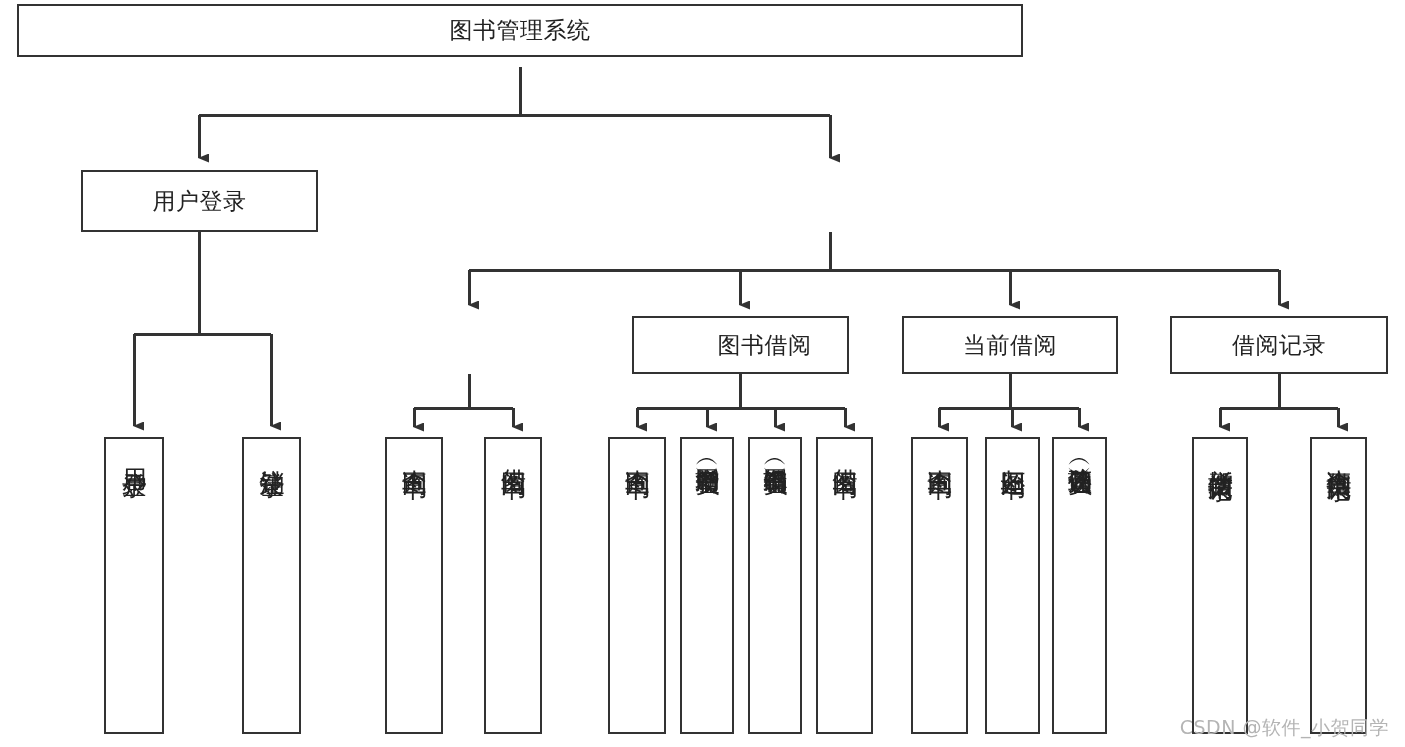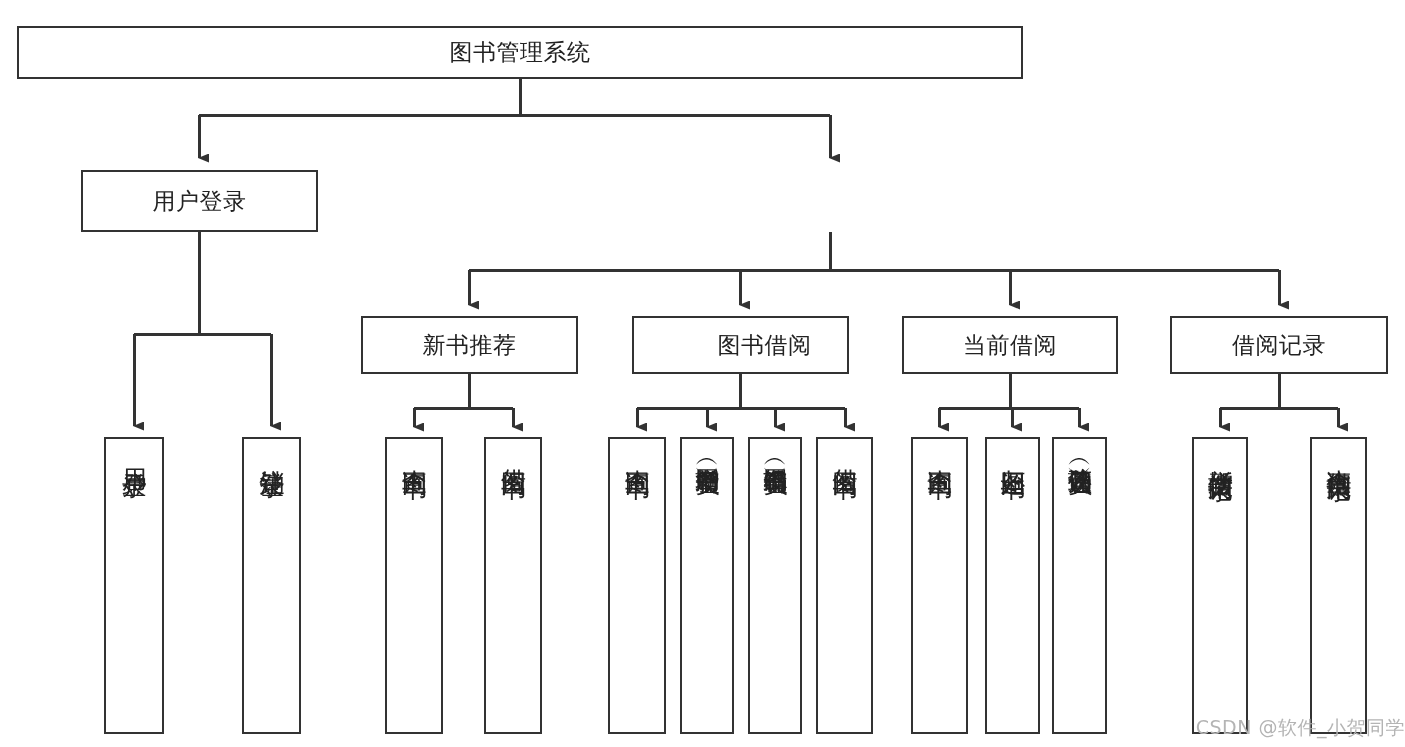--- a/index.html
+++ b/index.html
@@ -59,21 +59,21 @@
     font-size: 25px;
     line-height: 1.12;
     letter-spacing: 2px;
   }
   .node.vert.long .label {
     font-size: 24px;
     letter-spacing: 0.5px;
   }
   .watermark {
     position: absolute;
-    right: 0;
+    right: 16px;
     bottom: 6px;
     font-size: 19px;
     color: #b4b4b4;
     white-space: nowrap;
     letter-spacing: 0.5px;
     margin-top: 21px;
   }
 </style>
 </head>
 <body>
@@ -123,31 +123,28 @@
       <path d="M1012,408 L1012,427" marker-end="url(#arrow)"></path>
       <path d="M1079,408 L1079,427" marker-end="url(#arrow)"></path>
 
       <path d="M1279,374 L1279,408"></path>
       <path d="M1220,408 L1338,408"></path>
       <path d="M1220,408 L1220,427" marker-end="url(#arrow)"></path>
       <path d="M1338,408 L1338,427" marker-end="url(#arrow)"></path>
     </g>
   </svg>
 
-  <div class="node horiz" style="left: 17px; top: 26px; width: 1006px; height: 53px;">
+  <div class="node horiz" style="left: 17px; top: 4px; width: 1006px; height: 53px;">
     <span class="label">图书管理系统</span>
   </div>
 
   <div class="node horiz" style="left: 81px; top: 170px; width: 237px; height: 62px;">
     <span class="label">用户登录</span>
   </div>
 
-  <div class="node horiz" style="left: 361px; top: 316px; width: 217px; height: 58px;">
-    <span class="label">新书推荐</span>
-  </div>
   <div class="node horiz" style="left: 632px; top: 316px; width: 217px; height: 58px; padding-left: 48px;">
     <span class="label">图书借阅</span>
   </div>
   <div class="node horiz" style="left: 902px; top: 316px; width: 216px; height: 58px;">
     <span class="label">当前借阅</span>
   </div>
   <div class="node horiz" style="left: 1170px; top: 316px; width: 218px; height: 58px;">
     <span class="label">借阅记录</span>
   </div>
 

